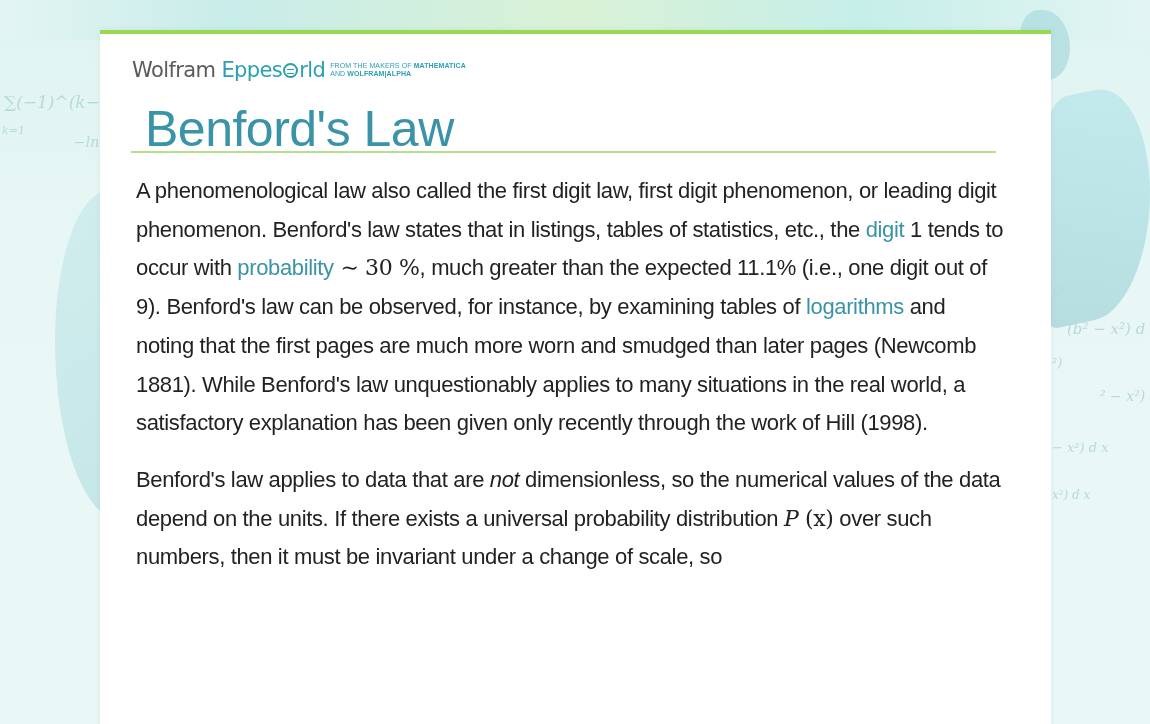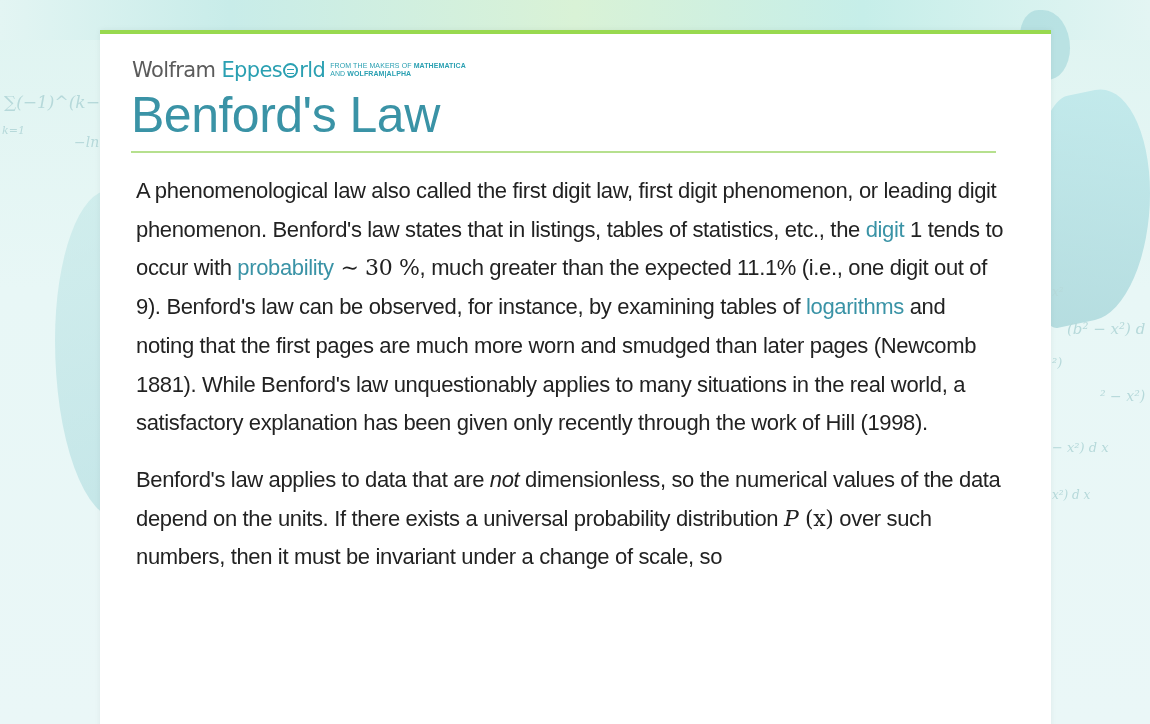--- a/index.html
+++ b/index.html
@@ -54,21 +54,21 @@
     position:relative; margin:0 1px; vertical-align:-1px; box-sizing:border-box;
   }
   .logo-globe::after {
     content:""; position:absolute; left:2px; top:4px; width:7px; height:3px; border-top:1px solid #2aa0b2; border-bottom:1px solid #2aa0b2;
   }
   .logo-tag {
     margin-left:5px; font-size:7px; line-height:8px; color:#2aa0b2; font-family:"Liberation Sans", sans-serif; letter-spacing:0.1px;
   }
   .logo-tag b { font-weight:bold; }
   .title {
-    position:absolute; left:31px; top:52px; margin:0;
+    position:absolute; left:31px; top:52px; margin:14px;
     font-family:"Liberation Sans", sans-serif; font-weight:normal;
     font-size:50px; color:#3a93a6; letter-spacing:-0.5px;
   }
   .title-rule {
     position:absolute; left:31px; top:117px; width:865px; height:2px; background:#b6e08e;
   }
   .content {
     position:absolute; left:31px; top:138px; width:875px;
     font-family:"Liberation Sans", sans-serif; font-size:22px; line-height:38.7px; color:#222;
     letter-spacing:-0.35px;

